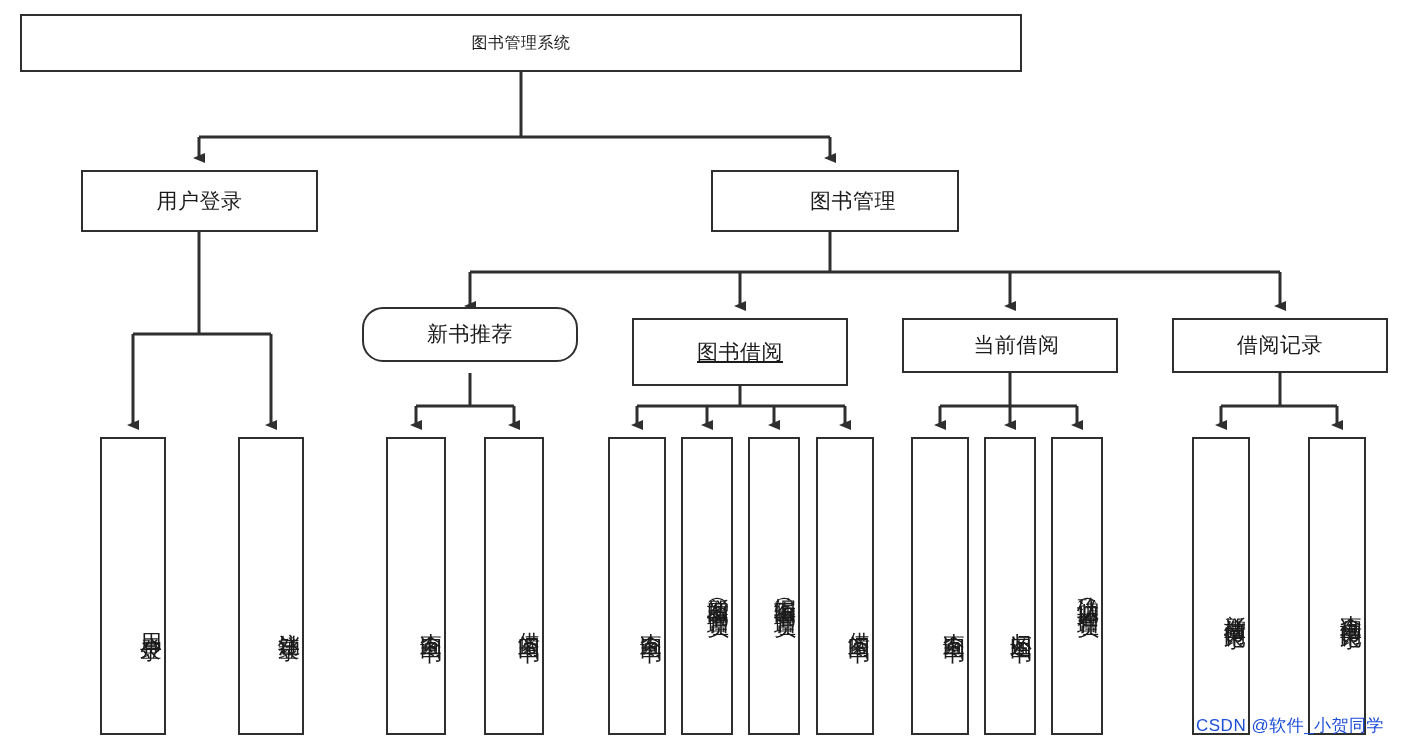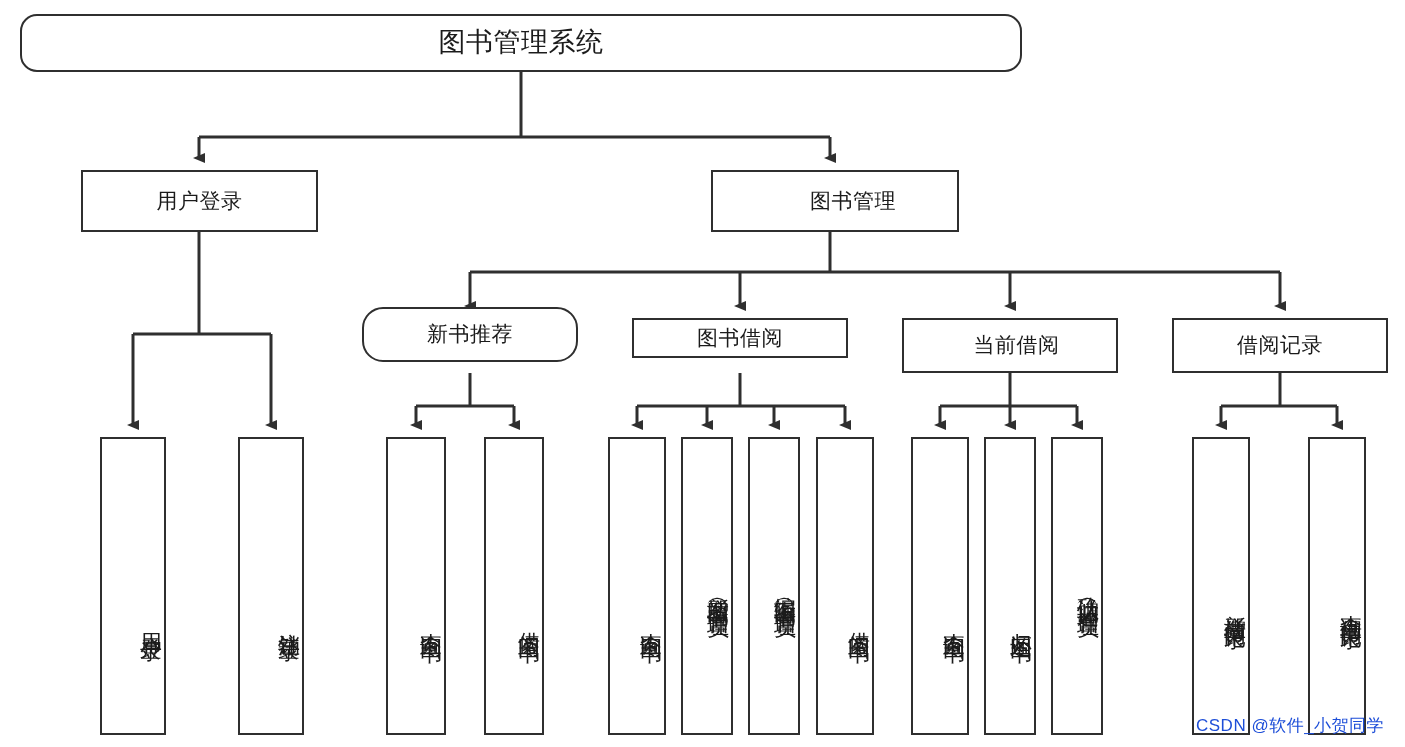--- a/index.html
+++ b/index.html
@@ -34,22 +34,21 @@
     align-items: center;
     justify-content: center;
     color: #1b1b1b;
     line-height: 1.18;
   }
   .node-h {
     font-size: 21px;
     letter-spacing: 0.5px;
   }
   .node-root {
-    font-size: 27px;
-    border-radius: 17px;
+    font-size: 16px;
   }
   .node-v {
     writing-mode: vertical-rl;
     text-orientation: upright;
     font-size: 22px;
     letter-spacing: 3px;
     align-items: flex-start;
     justify-content: center;
     padding-top: 14px;
   }
@@ -129,21 +128,21 @@
   </div>
 
   <div class="node node-h" style="left:711px; top:170px; width:248px; height:62px;padding-left:36px;">
     <span class="label">图书管理</span>
   </div>
 
   <div class="node node-h" style="left:362px; top:307px; width:216px; height:55px;border-radius:21px;">
     <span class="label">新书推荐</span>
   </div>
 
-  <div class="node node-h" style="left:632px; top:318px; width:216px; height:40px;">
+  <div class="node node-h" style="left:632px; top:318px; width:216px; height:68px;text-decoration:underline;">
     <span class="label">图书借阅</span>
   </div>
 
   <div class="node node-h" style="left:902px; top:318px; width:216px; height:55px;padding-left:13px;">
     <span class="label">当前借阅</span>
   </div>
 
   <div class="node node-h" style="left:1172px; top:318px; width:216px; height:55px;">
     <span class="label">借阅记录</span>
   </div>

